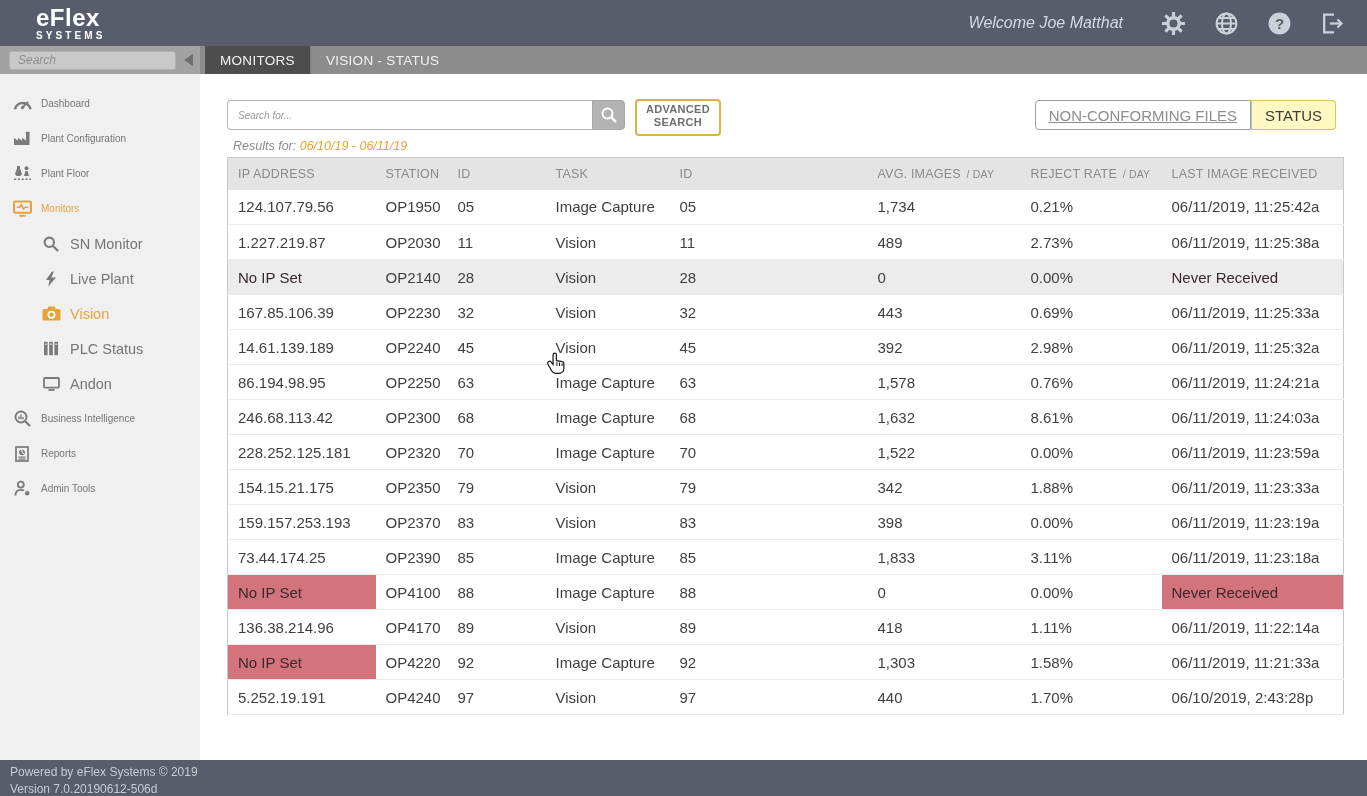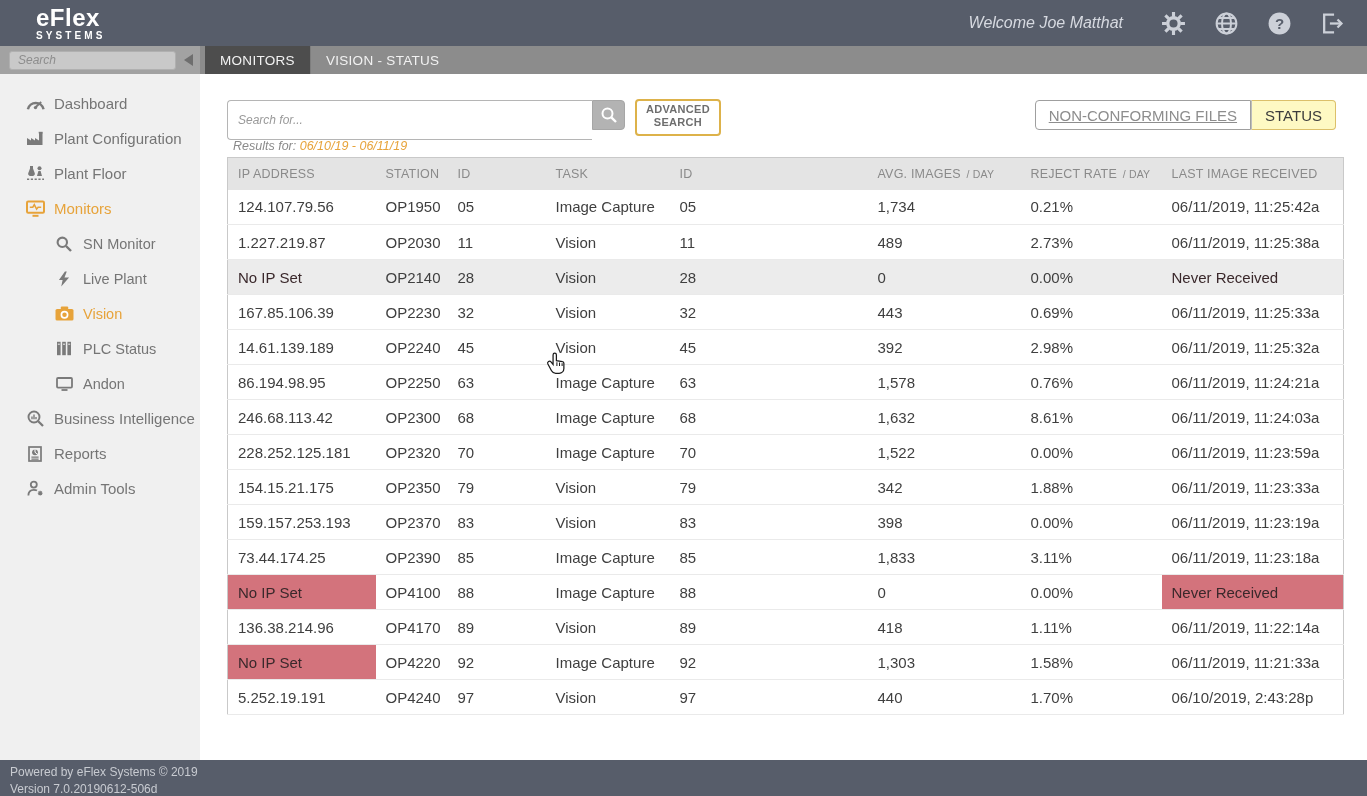--- a/index.html
+++ b/index.html
@@ -22,30 +22,30 @@
   .sidebar-search::placeholder { color:#8d8d8d; font-style:italic; }
   .collapse-arrow { width:0; height:0; border-top:6px solid transparent; border-bottom:6px solid transparent; border-right:9px solid #6e6e6e; margin-left:8px; cursor:pointer; flex:0 0 auto; }
   .tab-bar { flex:1; background:#8c8c8c; display:flex; align-items:stretch; padding-left:5px; }
   .tab { display:flex; align-items:center; padding:0 15px; font-size:13.5px; color:#f2f2f2; letter-spacing:0.3px; cursor:pointer; }
   .tab.active { background:#4d4d4d; }
   .tab.inactive { border-left:1px solid #7e7e7e; }
 
   
   .body-row { flex:1; display:flex; min-height:0; }
   .sidebar { width:200px; background:#f0f0f0; padding-top:12px; flex:0 0 auto; }
-  .nav-item { height:35px; display:flex; align-items:center; gap:9px; padding-left:25px; font-size:15px; color:#757575; cursor:pointer; }
-  .nav-item.sub { padding-left:54px; font-size:14.5px; }
+  .nav-item { height:35px; display:flex; align-items:center; gap:9px; padding-left:12px; font-size:10px; color:#757575; cursor:pointer; }
+  .nav-item.sub { padding-left:41px; font-size:14.5px; }
   .nav-item.active { color:#e7a33a; }
   .nav-icon { width:20px; display:flex; justify-content:center; flex:0 0 auto; }
 
   .main { flex:1; position:relative; background:#fff; }
 
   
   .search-row { position:absolute; top:26px; left:27px; display:flex; align-items:flex-start; }
-  .main-search { width:365px; height:40px; border:1px solid #b5b5b5; border-right:none; border-radius:4px 0 0 4px; padding:0 10px; font-family:"Liberation Sans",sans-serif; font-size:12px; color:#555; outline:none; }
+  .main-search { width:365px; height:30px; border:1px solid #b5b5b5; border-right:none; border-radius:4px 0 0 4px; padding:0 10px; font-family:"Liberation Sans",sans-serif; font-size:10px; color:#555; outline:none; }
   .main-search::placeholder { color:#999; font-style:italic; }
   .search-btn { width:33px; height:30px; background:#b3b3b3; border:1px solid #a6a6a6; border-radius:0 4px 4px 0; display:flex; align-items:center; justify-content:center; cursor:pointer; }
   .adv-btn { margin-left:10px; height:37px; margin-top:-1px; padding:2px 9px; background:#fff; border:2px solid #ddb24a; border-radius:4px; color:#6e6e6e; font-size:11px; line-height:13px; font-weight:bold; text-align:center; cursor:pointer; letter-spacing:0.3px; }
   .results-line { position:absolute; top:65px; left:33px; font-size:12.5px; font-style:italic; color:#8a8a8a; }
   .results-line .range { color:#e7a33a; cursor:pointer; }
   .right-toggle { position:absolute; top:26px; right:31px; display:flex; }
   .toggle-btn { height:30px; display:flex; align-items:center; padding:0 13px; font-size:15px; cursor:pointer; }
   .toggle-btn.ncf { background:#fff; border:1px solid #9f9f9f; border-radius:4px 0 0 4px; color:#8d8d8d;text-decoration:underline; }
   .toggle-btn.status { background:#fef9c3; border:1px solid #dcc06a; border-left:1px solid #bdbdbd; border-radius:0 4px 4px 0; color:#3c3c3c; }
 

